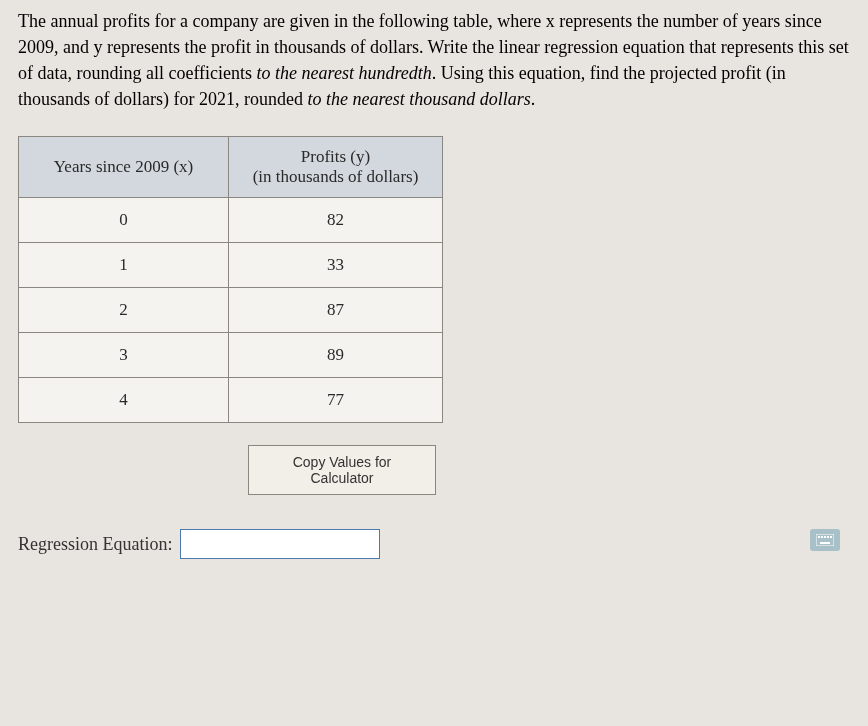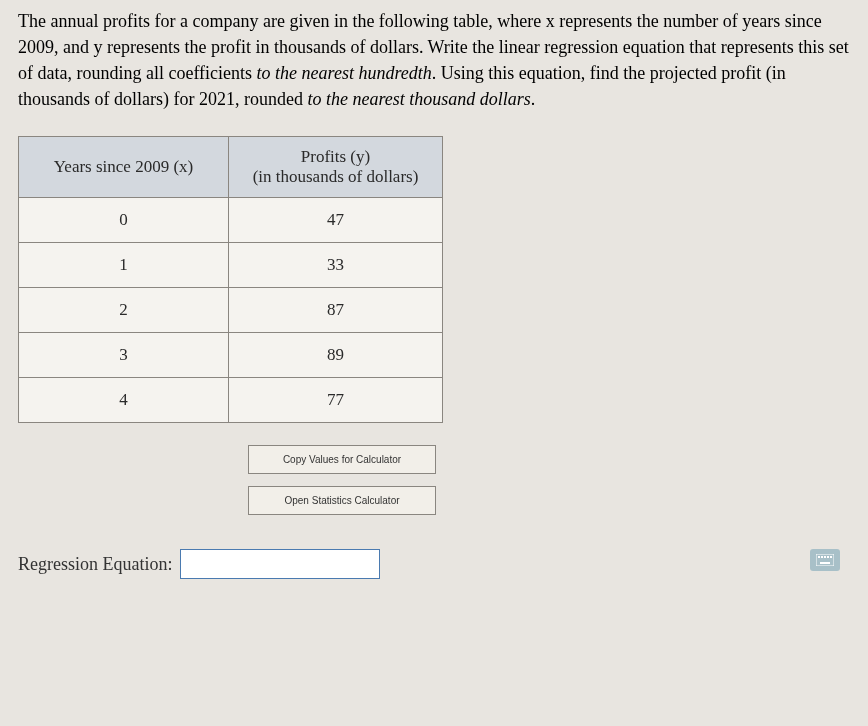--- a/index.html
+++ b/index.html
@@ -6,21 +6,21 @@
 body{font-family:Georgia,'Times New Roman',serif;background:#e8e5e0;width:868px;height:726px;padding:8px 18px;color:#2a2a2a;overflow:hidden}
 .problem-text{font-size:18px;line-height:1.45;margin-bottom:24px;color:#000000}
 .table-wrap{margin-bottom:22px}
 table{border-collapse:collapse;background:#f5f3ef}
 th,td{border:1px solid #8a8680;text-align:center;font-size:17px}
 th{background:#d3d8de;font-weight:normal;padding:10px 14px}
 td{padding:12px 14px;background:#f5f3ef}
 th:first-child,td:first-child{width:210px}
 th:last-child,td:last-child{width:214px}
 .btn-col{margin-left:230px}
-.btn{display:block;border:1px solid #8a8680;background:#f2efe9;padding:8px 14px;font-size:10px;color:#333;margin-bottom:12px;cursor:pointer;font-family:Arial,sans-serif;width:188px;text-align:center}
+.btn{display:block;border:1px solid #8a8680;background:#f2efe9;padding:8px 14px;font-size:14px;color:#333;margin-bottom:24px;cursor:pointer;font-family:Arial,sans-serif;width:188px;text-align:center}
 .answer-section{margin-top:34px;position:relative}
 .answer-label{font-family:Arial,sans-serif;font-size:16px}
 .answer-label b{font-weight:bold;color:#222}
 .attempt{color:#8a8680;font-size:14px;margin-left:8px}
 .reg-row{margin-top:21px;display:flex;align-items:center}
 .reg-label{font-size:18px;color:#333}
 .reg-input{margin-left:8px;width:200px;height:30px;border:1px solid #4a7ab0;background:#fff;padding:2px 6px;font-size:15px}
 .kb-icon{position:absolute;right:10px;top:0;width:30px;height:22px;border-radius:3px;background:#a8c0c8;display:flex;align-items:center;justify-content:center;font-size:11px;color:#fff}
 </style>
 </head>
@@ -37,21 +37,21 @@
       <th>Years since 2009 (x)</th>
       <th>
         <div>Profits (y)</div>
         <div>(in thousands of dollars)</div>
       </th>
     </tr>
   </thead>
   <tbody>
     <tr>
       <td>0</td>
-      <td>47</td>
+      <td>82</td>
     </tr>
     <tr>
       <td>1</td>
       <td>33</td>
     </tr>
     <tr>
       <td>2</td>
       <td>87</td>
     </tr>
     <tr>
@@ -61,21 +61,20 @@
     <tr>
       <td>4</td>
       <td>77</td>
     </tr>
   </tbody>
 </table>
 </div>
 
 <div class="btn-col">
   <button class="btn">Copy Values for Calculator</button>
-  <button class="btn">Open Statistics Calculator</button>
 </div>
 
 <div class="answer-section">
   <div class="kb-icon">
     <svg width="18" height="12" viewBox="0 0 18 12">
         <rect x="0" y="0" width="18" height="12" rx="1" fill="none" stroke="#fff" stroke-width="1"></rect>
         <rect x="2" y="2" width="2" height="2" fill="#fff"></rect>
         <rect x="5" y="2" width="2" height="2" fill="#fff"></rect>
         <rect x="8" y="2" width="2" height="2" fill="#fff"></rect>
         <rect x="11" y="2" width="2" height="2" fill="#fff"></rect>

